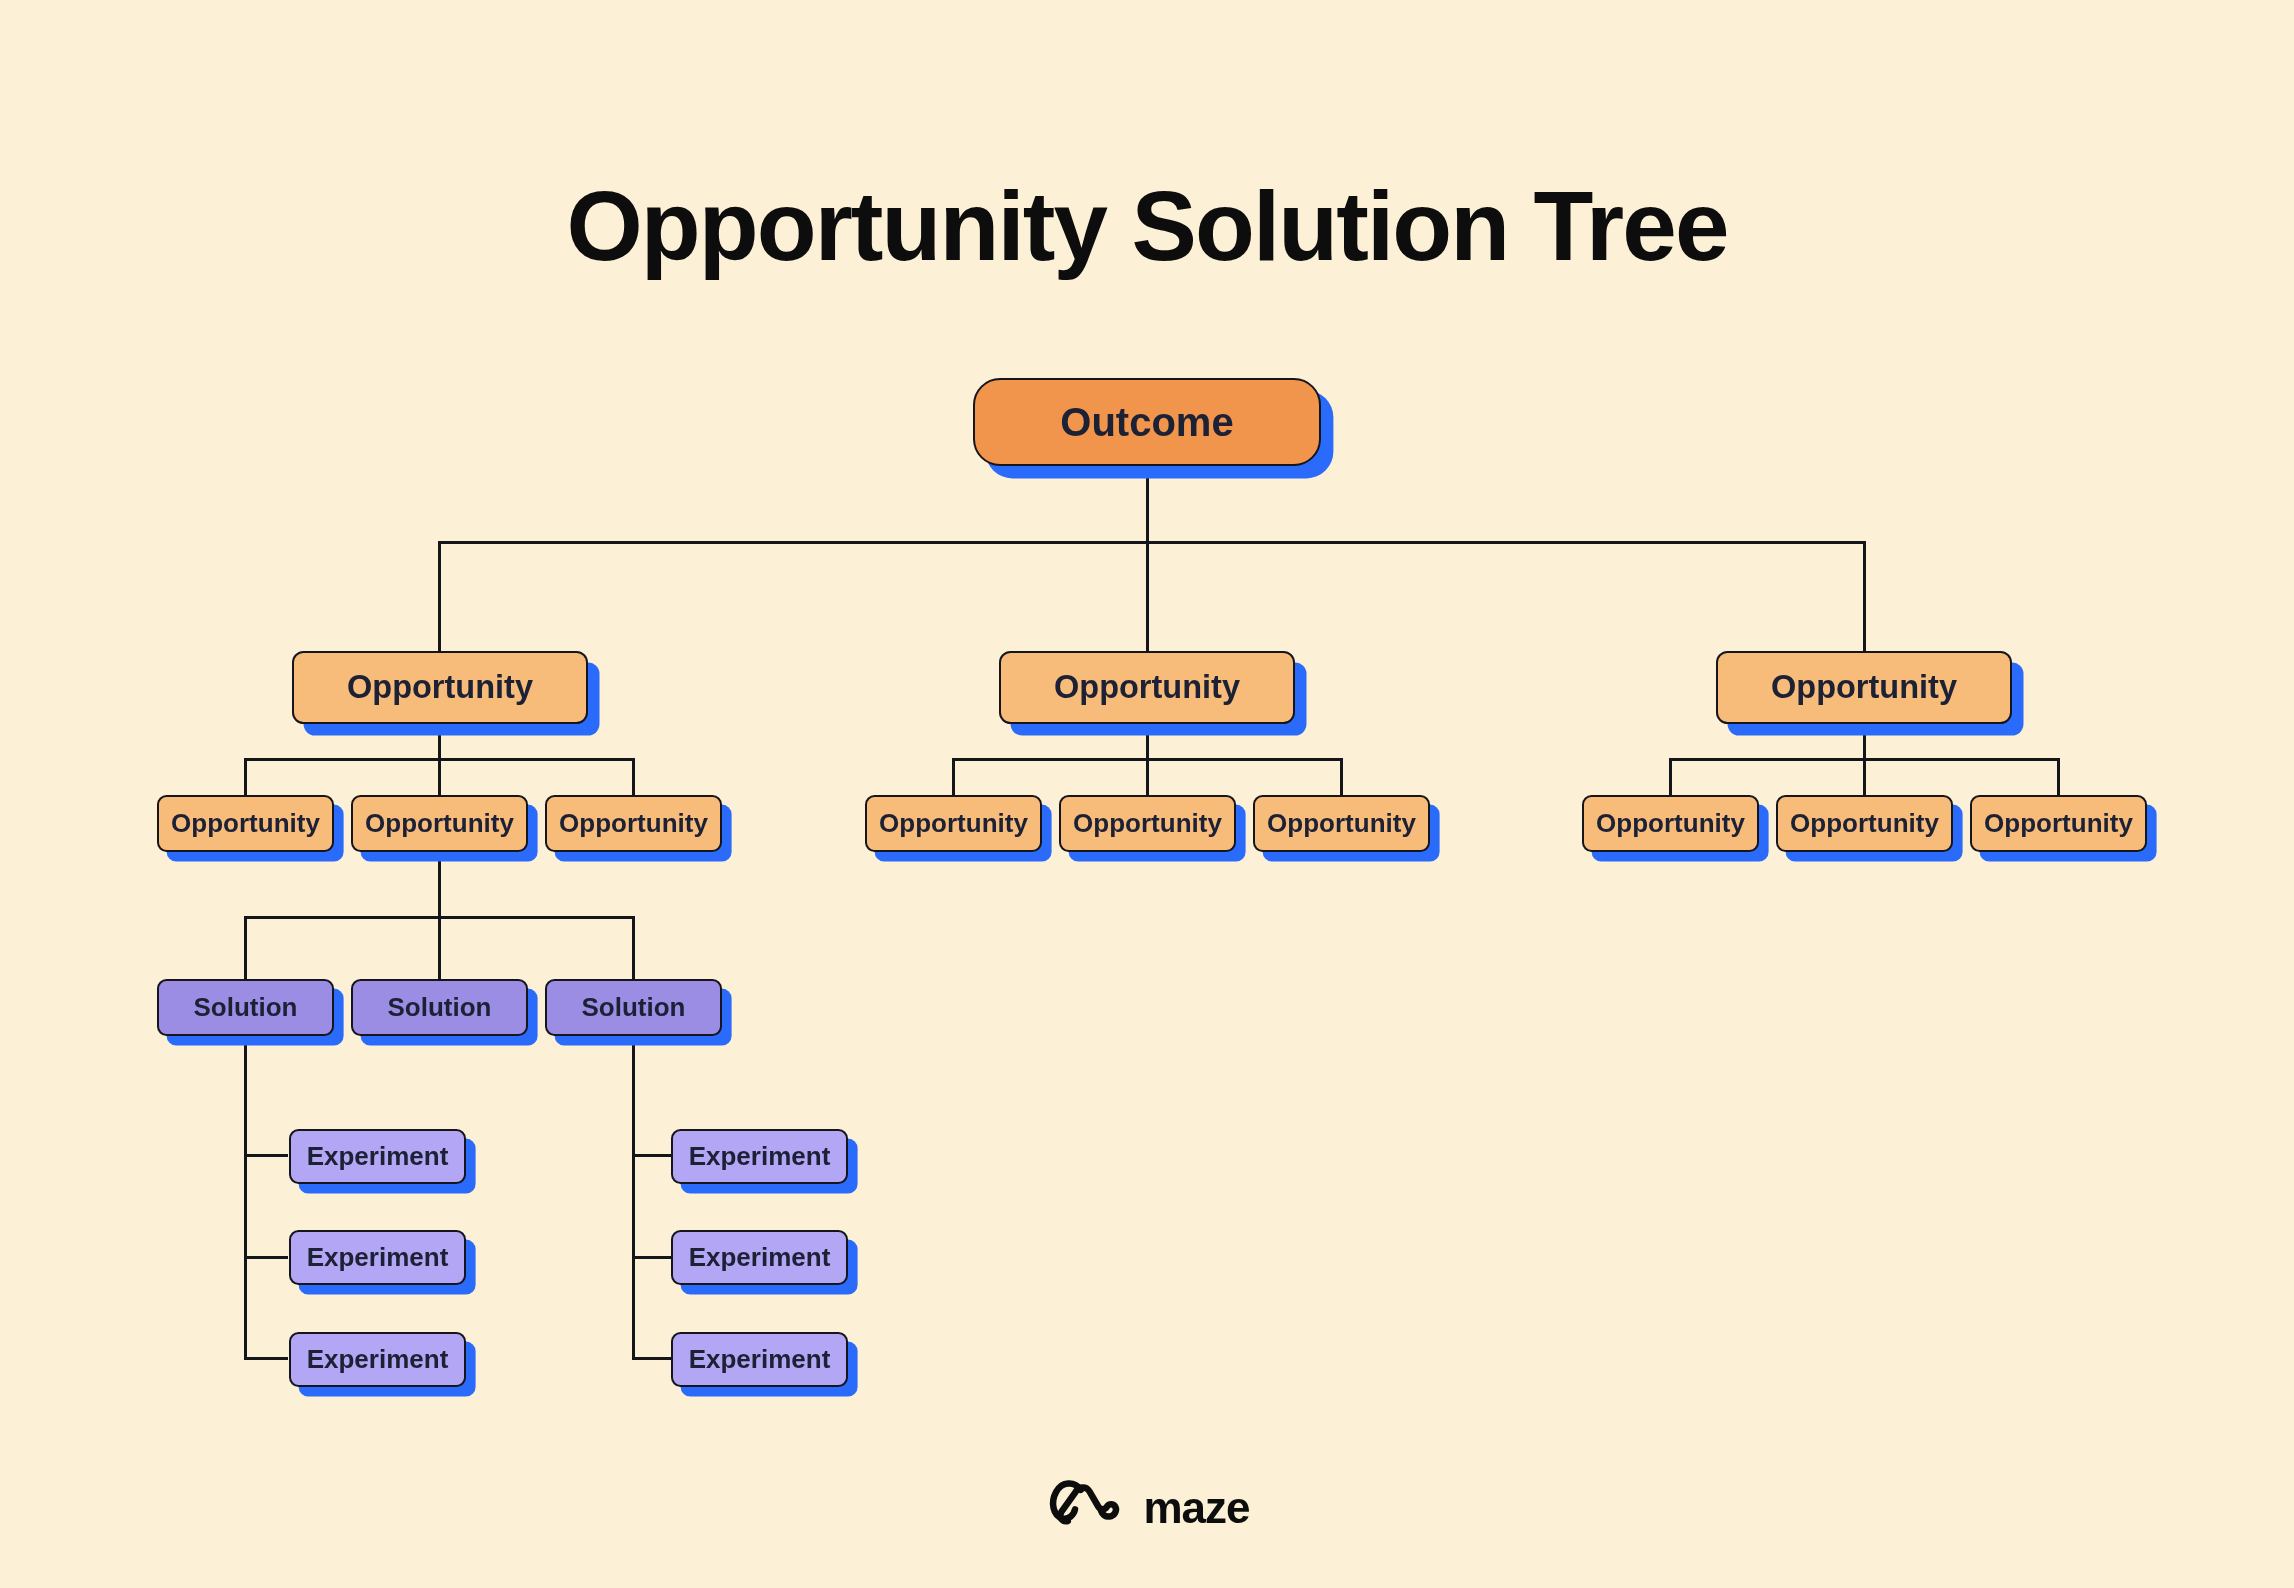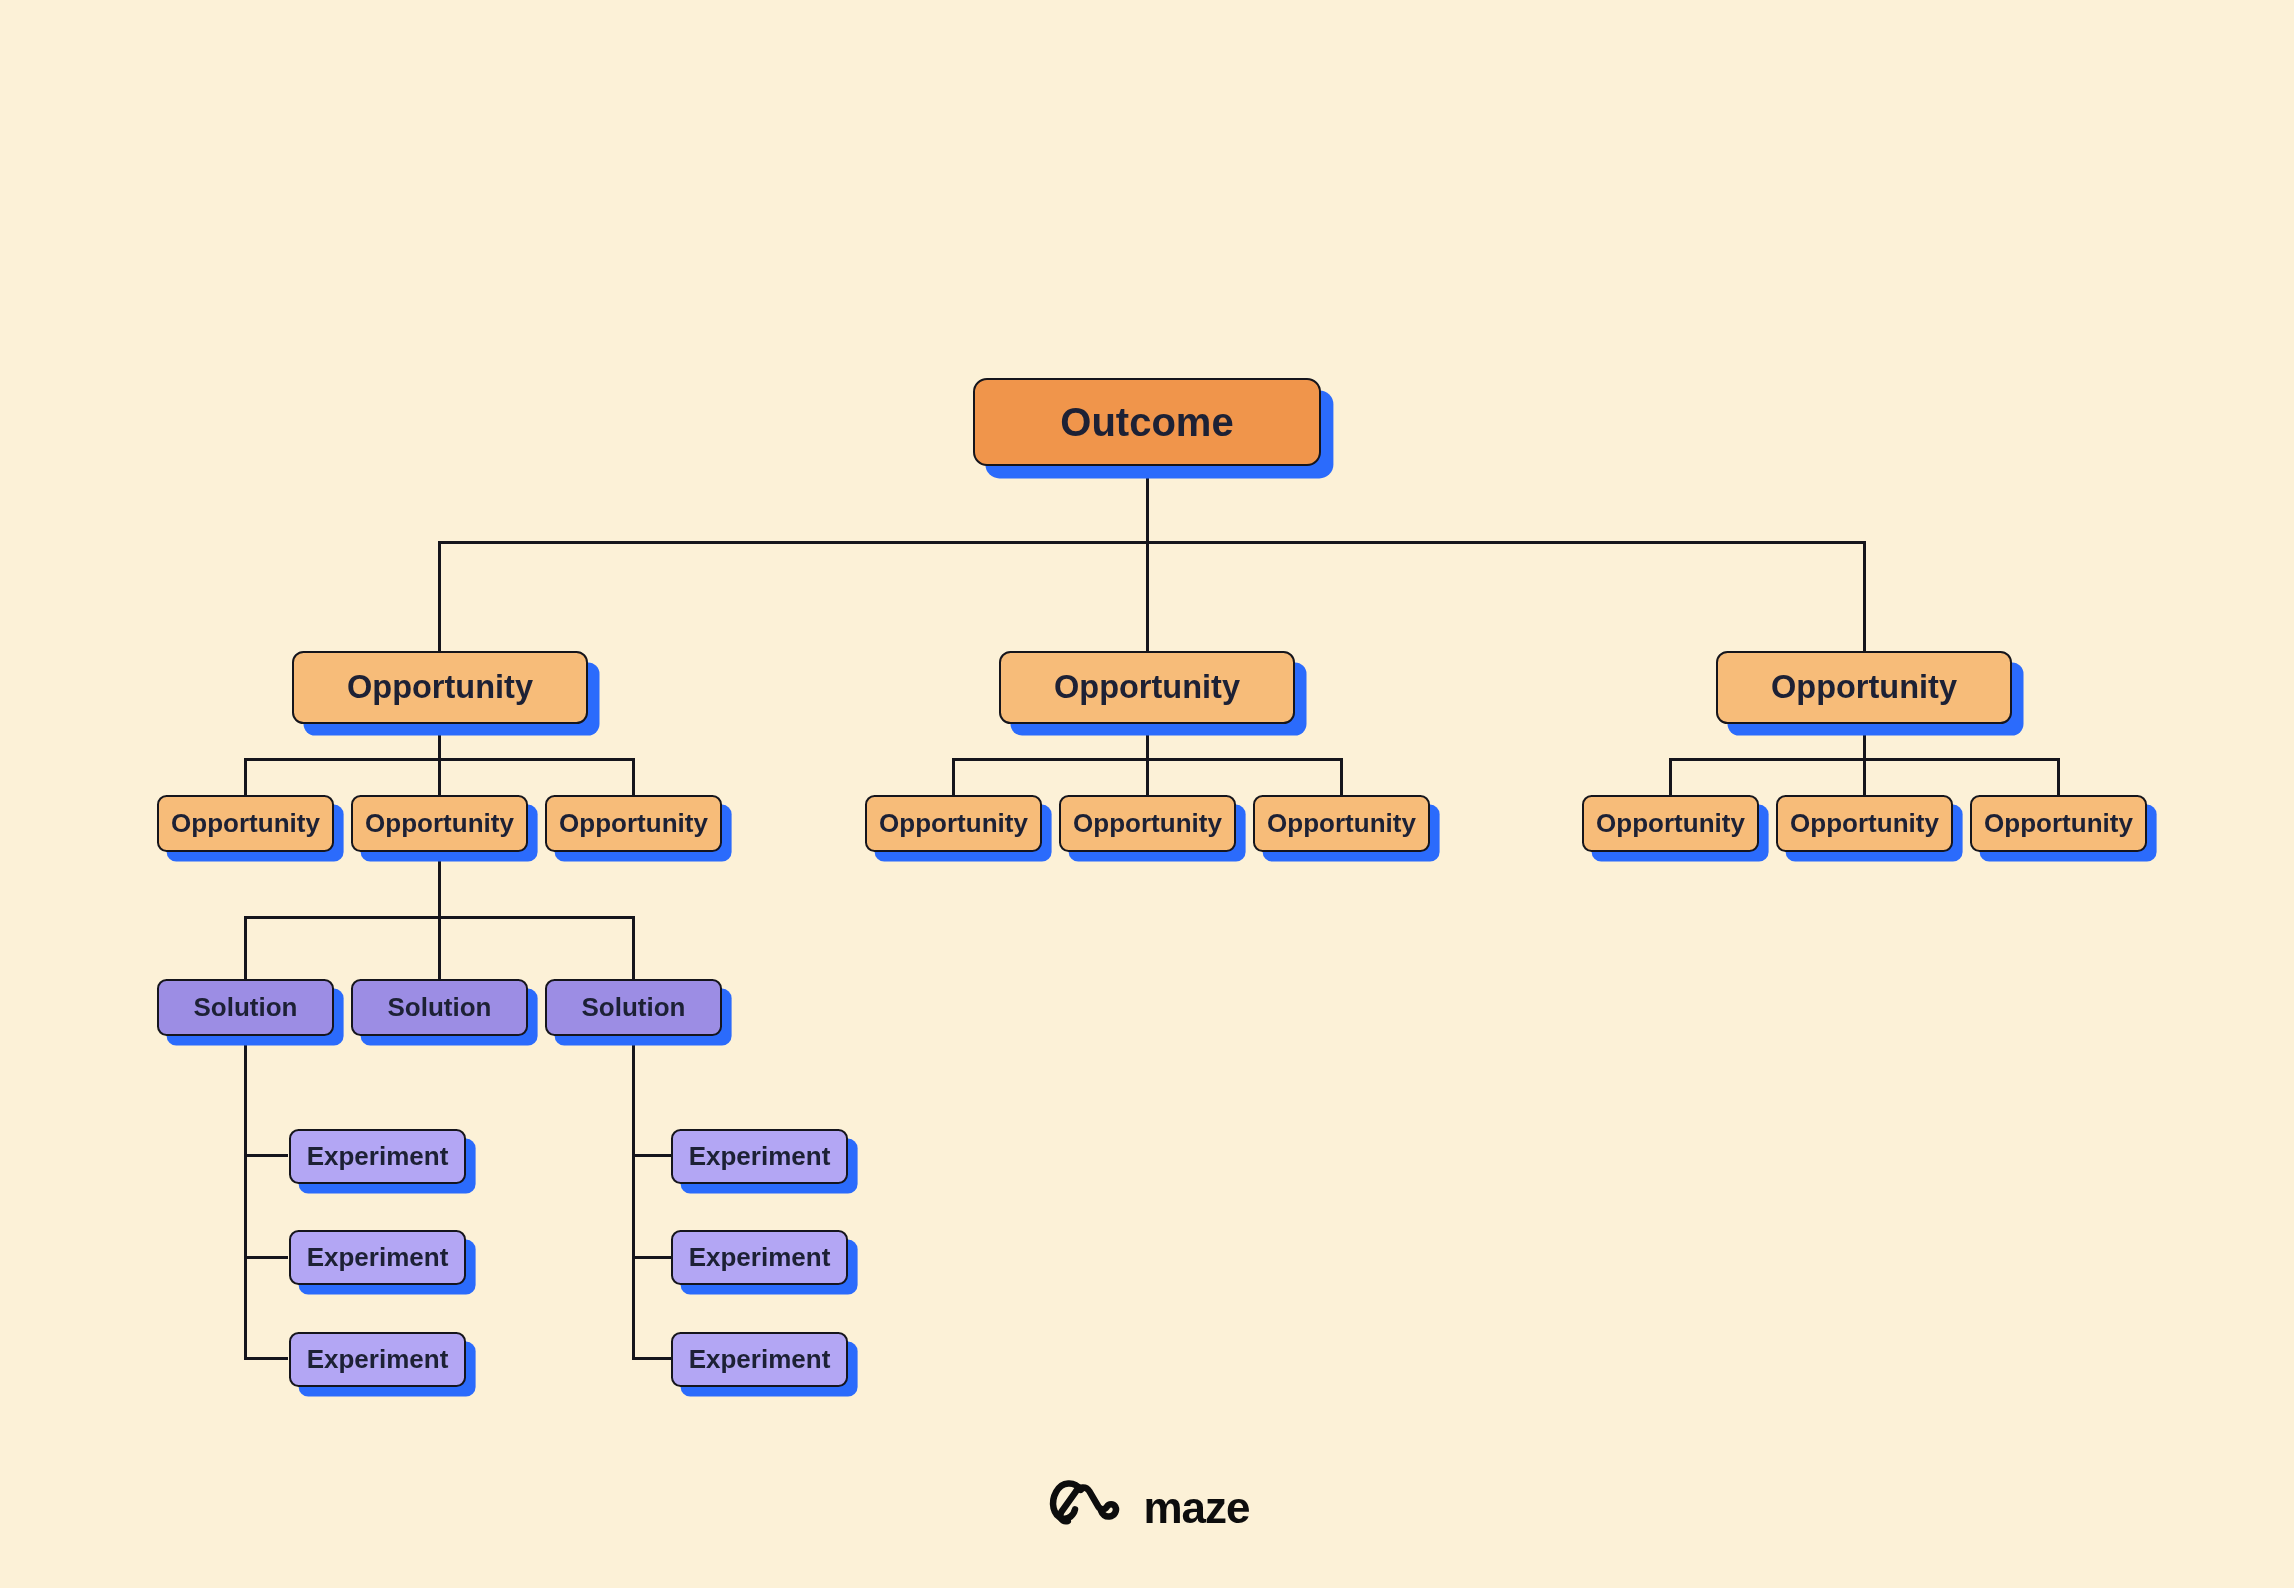--- a/index.html
+++ b/index.html
@@ -17,21 +17,21 @@
     color:var(--title_color,#0D0D0D);
   }
   .node{
     position:absolute;box-sizing:border-box;
     border:2.9px solid var(--node_border,#15151C);
     display:flex;align-items:center;justify-content:center;
     font-weight:700;color:var(--node_text,#1D2135);
     white-space:nowrap;
   }
   .outcome{
-    width:348px;height:88px;border-radius:14px;
+    width:348px;height:88px;border-radius:27px;
     background:var(--outcome_fill,#F0954B);
     box-shadow:12.4px 12.4px 0 var(--shadow_blue,#2B6BFC);
     font-size:40px;
   }
   .parent{
     width:296px;height:73px;border-radius:11.5px;
     background:var(--opportunity_fill,#F7BC79);
     box-shadow:11.5px 11.5px 0 var(--shadow_blue,#2B6BFC);
     font-size:32.5px;
   }
@@ -61,20 +61,21 @@
   .brand{
     font-size:44px;font-weight:700;color:var(--title_color,#0D0D0D);
     letter-spacing:-1px;
   }
 </style>
 </head>
 <body>
 
 <div class="canvas">
 
+  <div class="title">Opportunity Solution Tree</div>
 
   <div class="line" style="left:1146px;top:466px;width:2.9px;height:185px;"></div>
   <div class="line" style="left:438px;top:541px;width:1427px;height:2.9px;"></div>
   <div class="line" style="left:438px;top:541px;width:2.9px;height:110px;"></div>
   <div class="line" style="left:1863px;top:541px;width:2.9px;height:110px;"></div>
 
   <div class="line" style="left:438px;top:724px;width:2.9px;height:72px;"></div>
   <div class="line" style="left:244px;top:758px;width:391px;height:2.9px;"></div>
   <div class="line" style="left:244px;top:758px;width:2.9px;height:37px;"></div>
   <div class="line" style="left:632px;top:758px;width:2.9px;height:37px;"></div>

